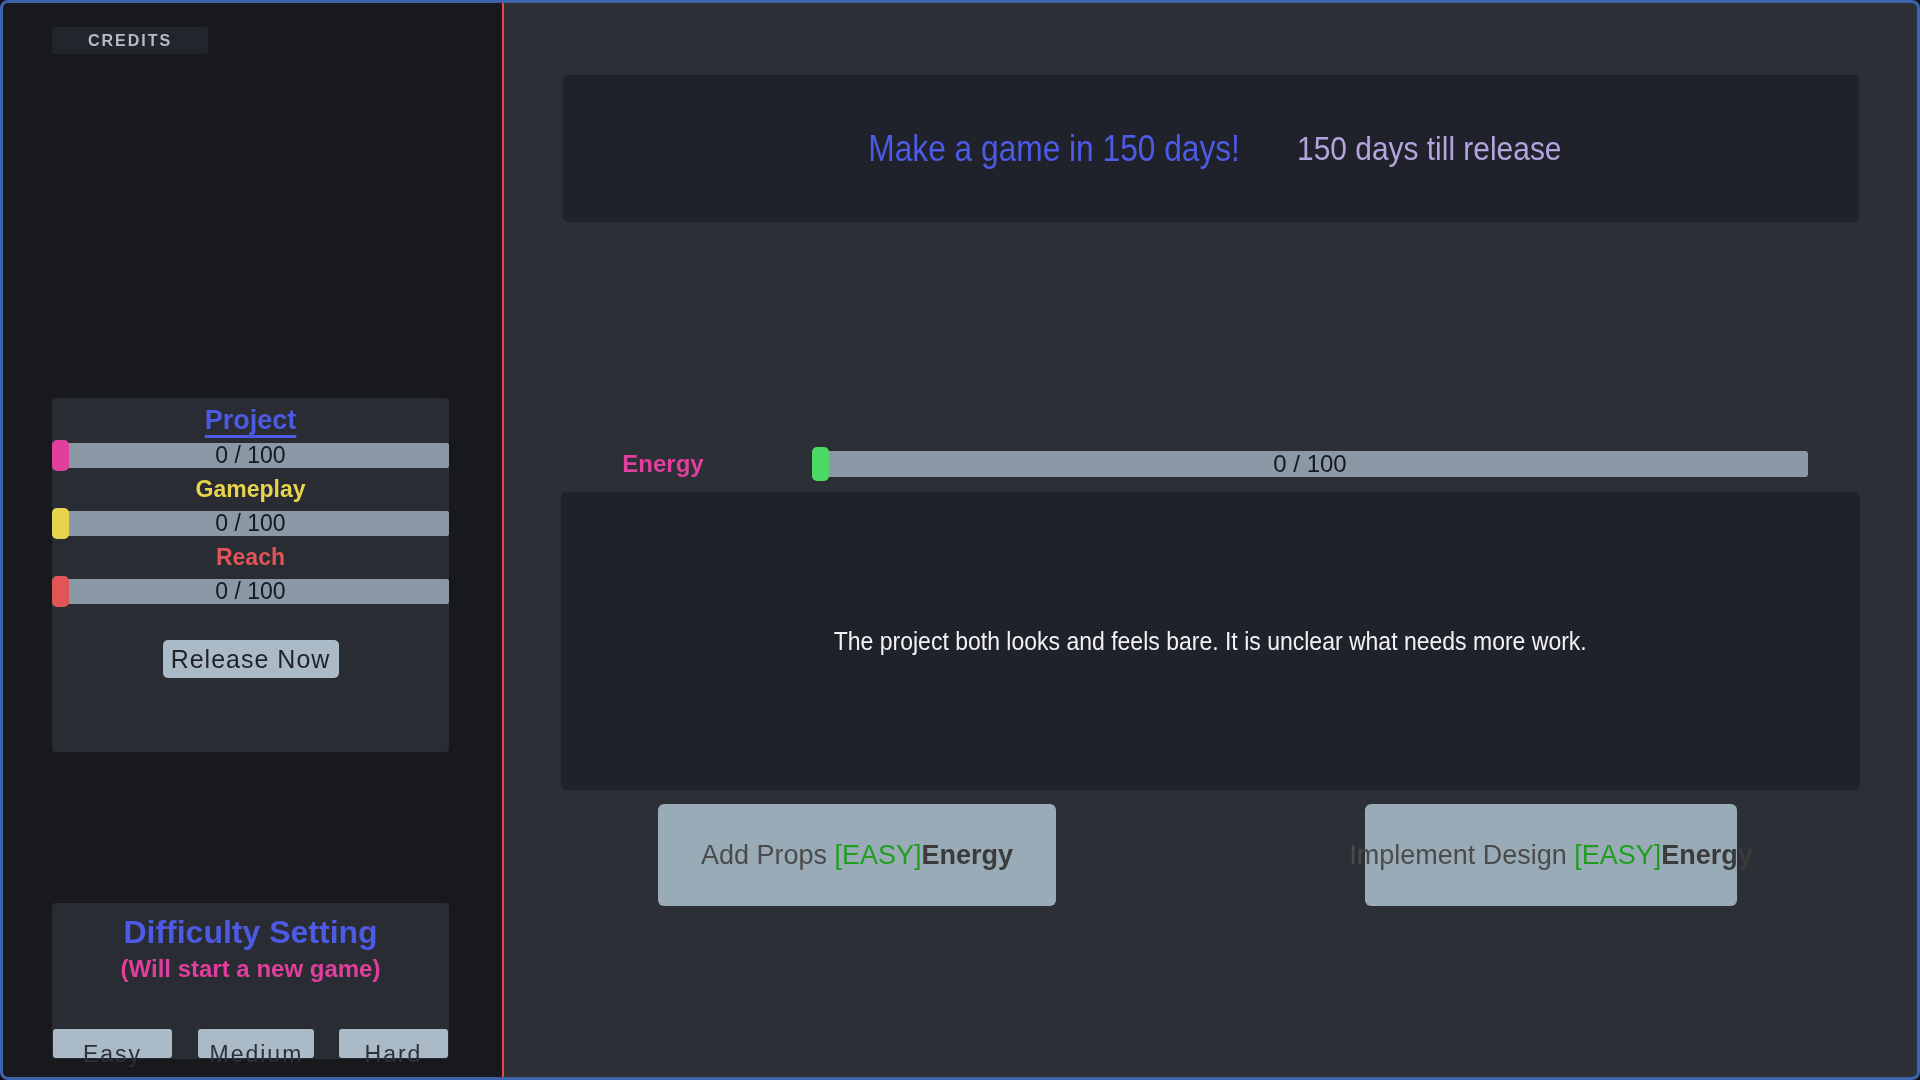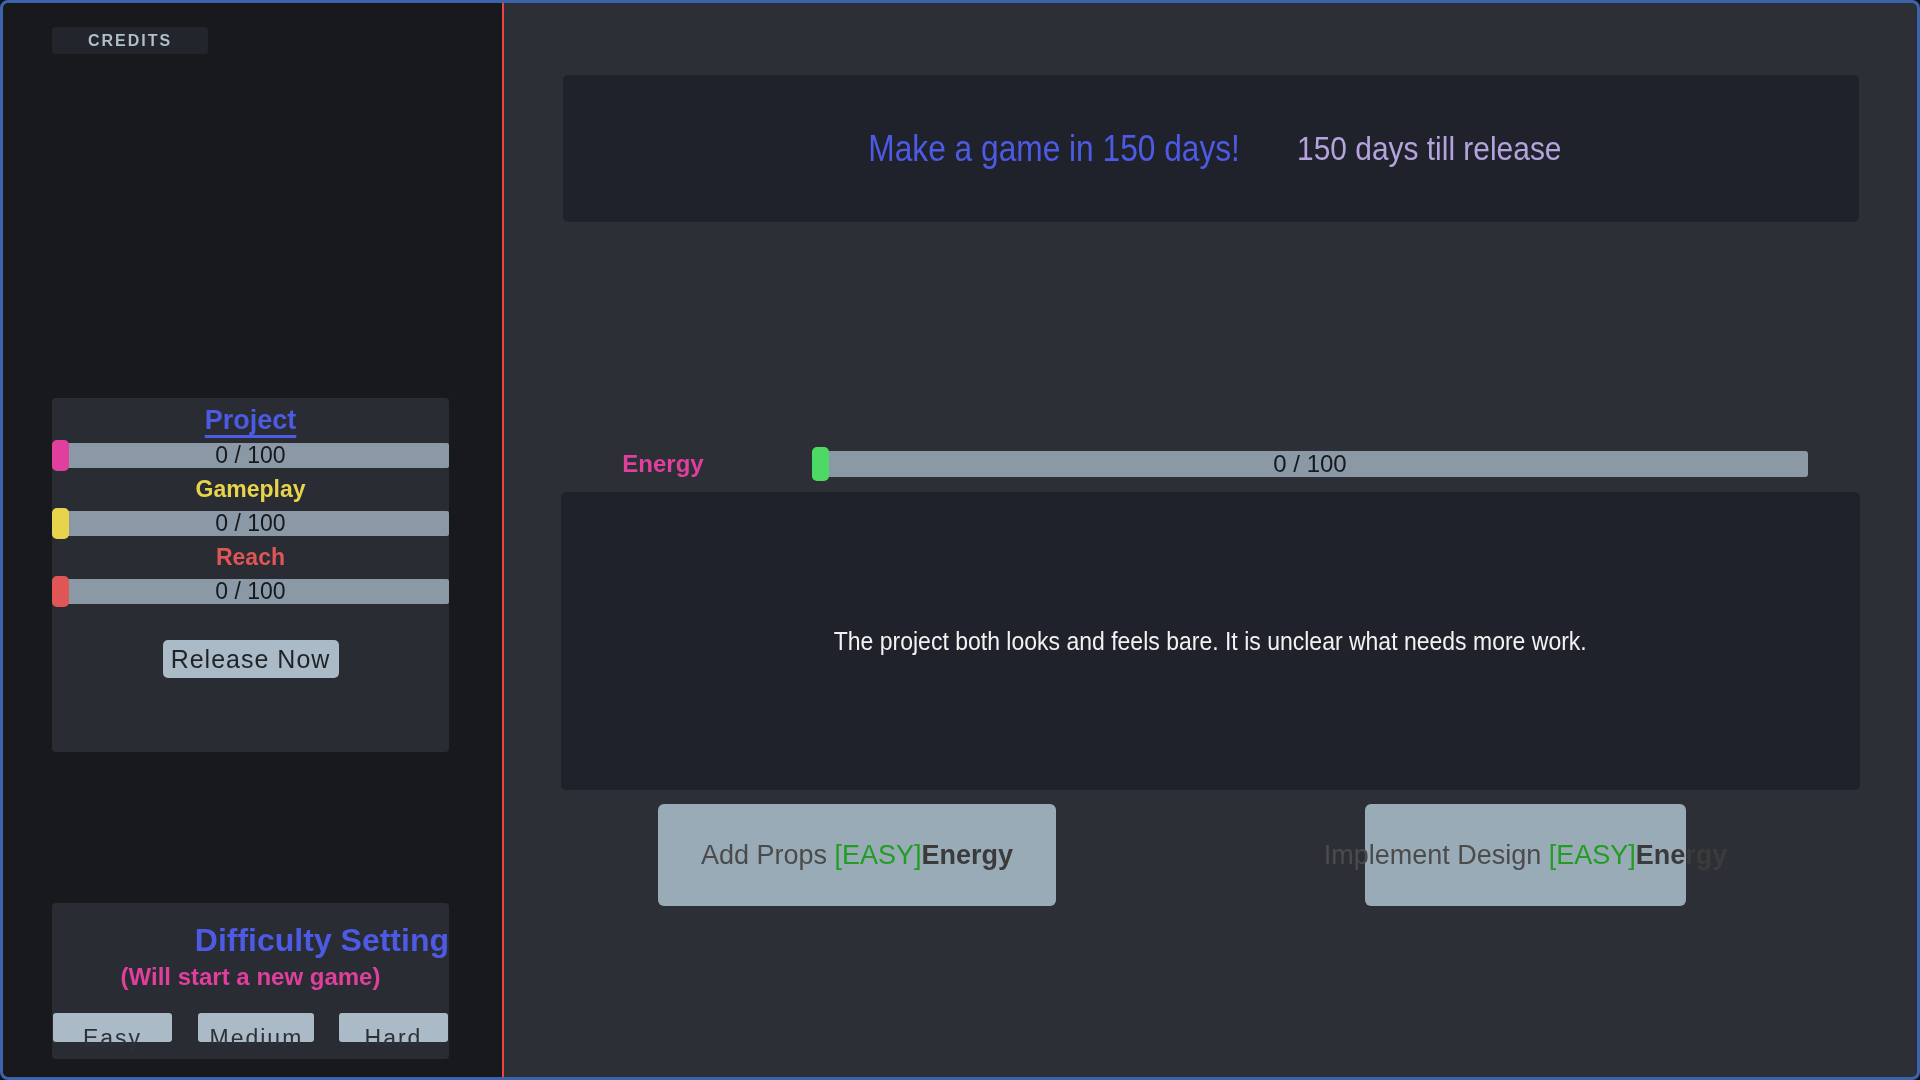--- a/index.html
+++ b/index.html
@@ -31,26 +31,26 @@
        border-radius:2px;margin-top:3px;}
   .bar .cap{position:absolute;left:0;top:-3px;width:17px;height:31px;border-radius:5px;}
   .bar .bar-value{position:absolute;inset:0;text-align:center;line-height:25px;
        font-size:23px;color:#15181c;}
   .release-btn{display:block;margin:36px auto 0;width:176px;height:38px;
        background:#aabac6;border:none;border-radius:5px;font-family:inherit;
        font-size:25px;letter-spacing:1px;color:#1f2327;padding:0;}
 
   .difficulty-panel{top:900px;height:156px;padding-top:6px;}
   .diff-title{font-size:32px;font-weight:bold;color:var(--accent-blue,#4c5ae4);
-       text-align:right;line-height:46px;margin-top:8px;}
+       text-align:center;line-height:46px;}
   .diff-sub{font-size:24px;font-weight:bold;color:var(--pink,#e03f9d);
        text-align:center;line-height:28px;}
   .diff-buttons{display:flex;justify-content:space-between;margin-top:22px;padding:0 1px;}
   .diff-btn{height:29px;background:#aabac6;border:none;border-radius:3px;
-       font-family:inherit;font-size:23px;letter-spacing:2px;color:#2e3238;padding:12px;}
+       font-family:inherit;font-size:23px;letter-spacing:2px;color:#2e3238;padding:12px;margin-top:24px;}
   .diff-btn.b0{width:119px;} .diff-btn.b1{width:116px;} .diff-btn.b2{width:109px;}
 
   
   .header-box{position:absolute;left:560px;top:72px;width:1296px;height:147px;
        background:var(--darkbox-bg,#1e222a);border-radius:5px;
        display:flex;align-items:center;justify-content:center;gap:14px;}
   .goal-title{font-size:36px;color:var(--accent-blue,#4c5ae4);
        transform:scaleX(0.88);white-space:nowrap;}
   .goal-sub{font-size:34px;color:var(--purple,#b5a3dd);
        transform:scaleX(0.88);white-space:nowrap;}
@@ -65,21 +65,21 @@
 
   .message-box{position:absolute;left:558px;top:489px;width:1299px;height:298px;
        background:var(--darkbox-bg,#1f222b);border-radius:5px;
        display:flex;align-items:center;justify-content:center;}
   .message-text{font-size:25px;color:#f2f2f2;transform:scaleX(0.92);white-space:nowrap;}
 
   .action-btn{position:absolute;top:801px;height:102px;background:#9aabb8;border:none;
        border-radius:6px;font-family:inherit;font-size:27px;padding:8px;
        display:flex;align-items:center;justify-content:center;}
   .action-btn.first{left:655px;width:398px;}
-  .action-btn.second{left:1362px;width:321px;}
+  .action-btn.second{left:1362px;width:372px;}
   .action-btn span{white-space:pre;}
   .a-prefix{color:#4b4b4b;}
   .a-tag{color:var(--easy-green,#219e21);}
   .a-suffix{color:#3b3b3b;font-weight:bold;}
 </style>
 </head>
 <body>
 
 <div class="screen">
 

